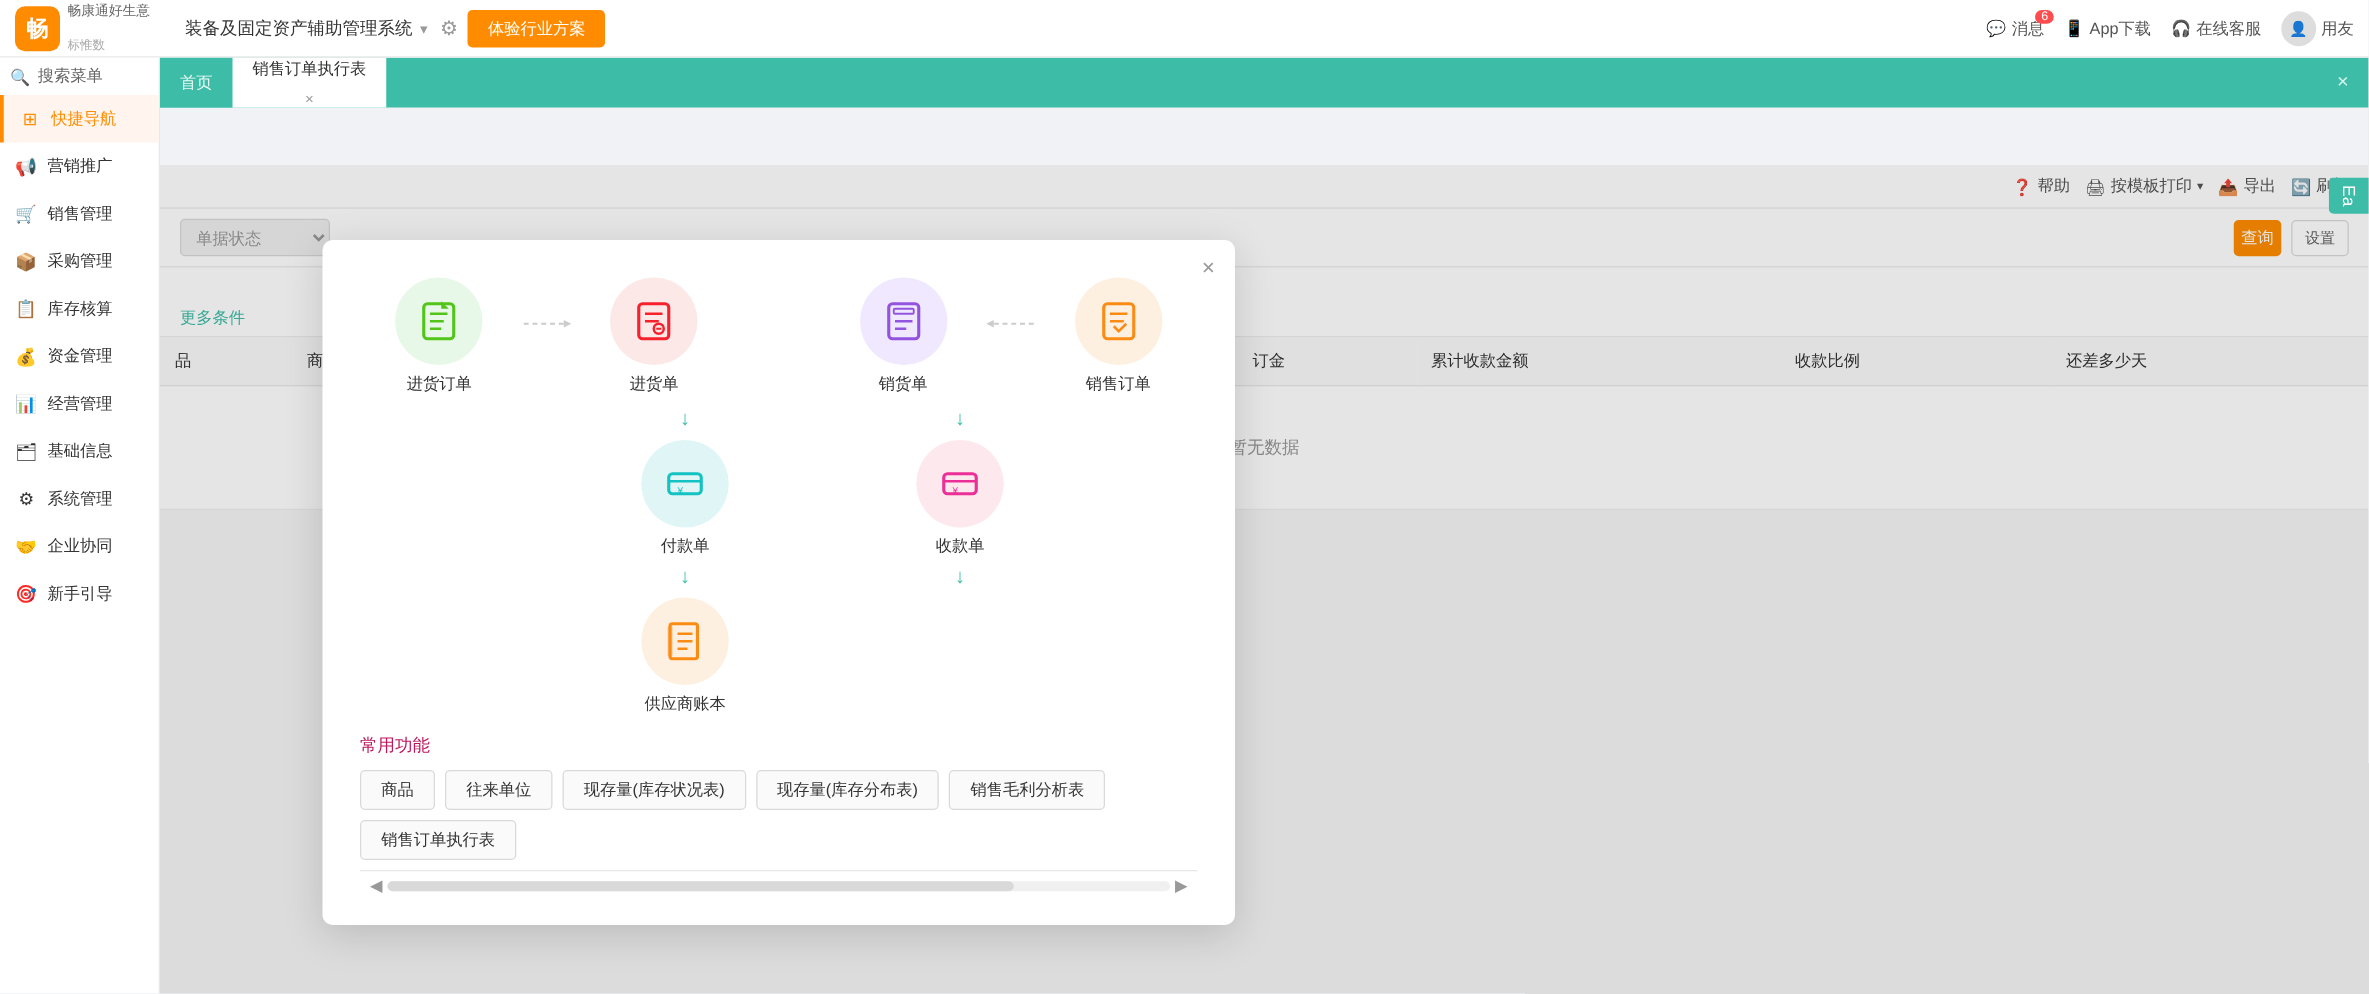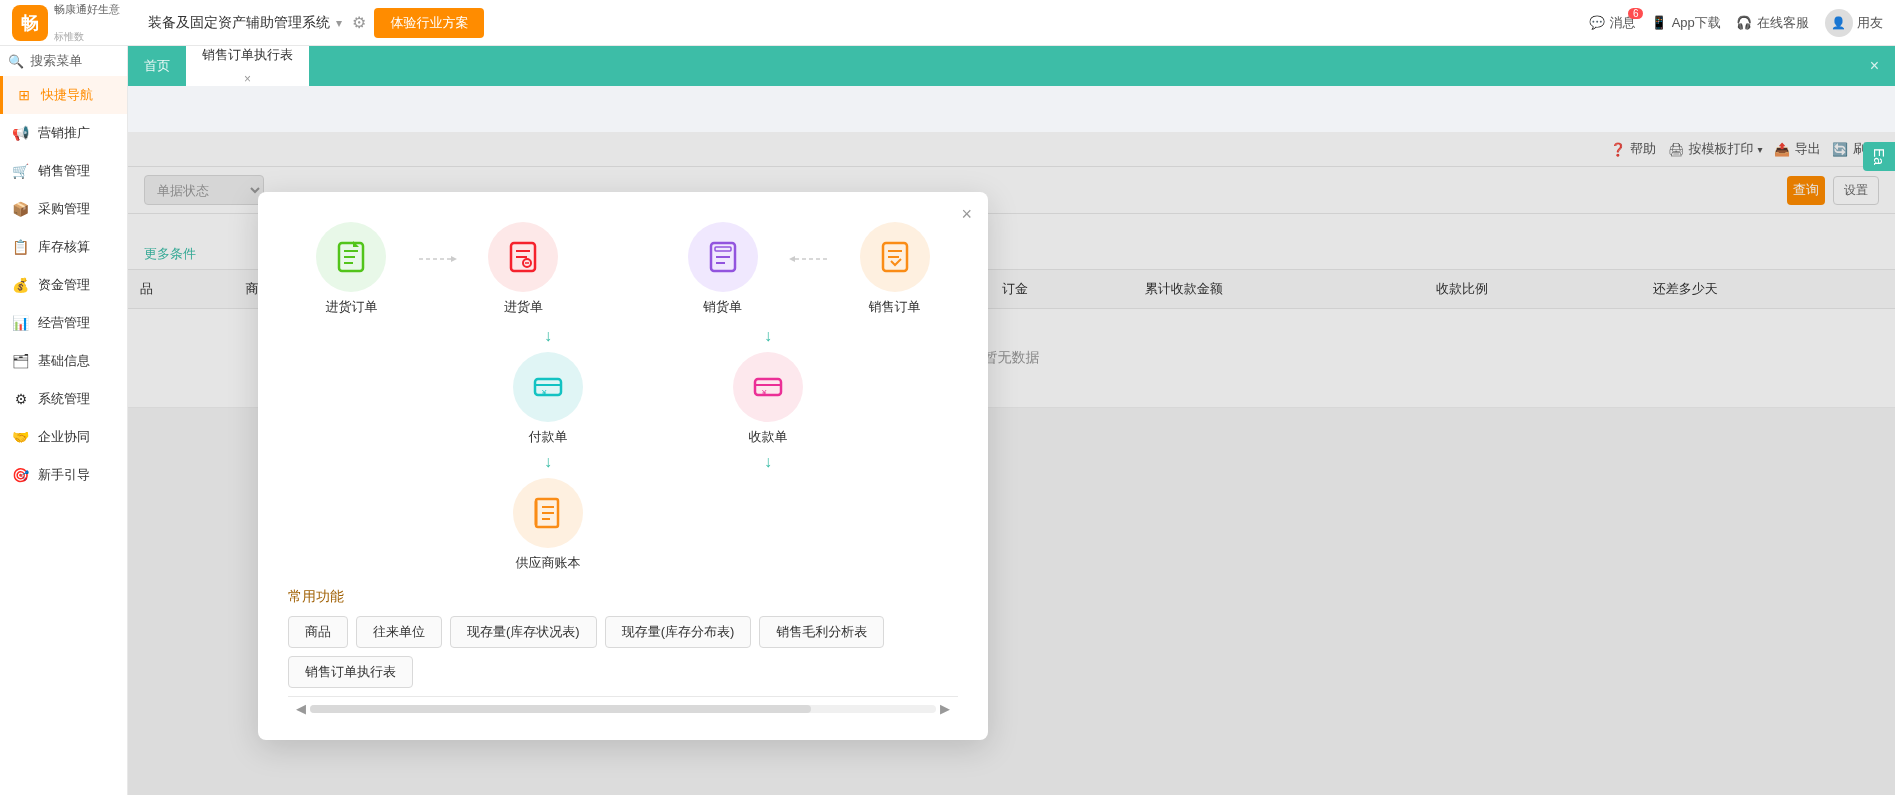--- a/index.html
+++ b/index.html
@@ -69,21 +69,21 @@
     .circle-green { background: #e8f8e8; color: #52c41a; }
     .circle-red { background: #fde8e8; color: #f5222d; }
     .circle-purple { background: #f0e8fe; color: #9254de; }
     .circle-orange { background: #fef0e0; color: #fa8c16; }
     .circle-teal { background: #e0f5f5; color: #13c2c2; }
     .circle-pink { background: #fde8ed; color: #eb2f96; }
     .circle-blue { background: #e6f2ff; color: #1677ff; }
 
     
     .common-funcs { margin-top: 10px; }
-    .common-funcs-title { font-size: 14px; color: #a16207; margin-bottom: 10px; font-weight: 500; }
+    .common-funcs-title { font-size: 14px; color: #be185d; margin-bottom: 10px; font-weight: 500; }
     .func-buttons { display: flex; flex-wrap: wrap; gap: 8px; margin-bottom: 8px; }
     .func-btn { border: 1px solid #d9d9d9; background: #fafafa; padding: 6px 16px; border-radius: 4px; cursor: pointer; font-size: 13px; color: #333; }
 
     
     .scroll-bar-container { display: flex; align-items: center; border-top: 1px solid #e8e8e8; padding: 4px 8px; gap: 4px; }
     .scroll-track { flex: 1; height: 8px; background: #f0f0f0; border-radius: 4px; position: relative; }
     .scroll-thumb { position: absolute; left: 0; top: 0; width: 80%; height: 100%; background: #d9d9d9; border-radius: 4px; }
 
     
     .content-close { margin-left: auto; color: rgba(255,255,255,0.8); cursor: pointer; padding: 0 16px; font-size: 16px; }

